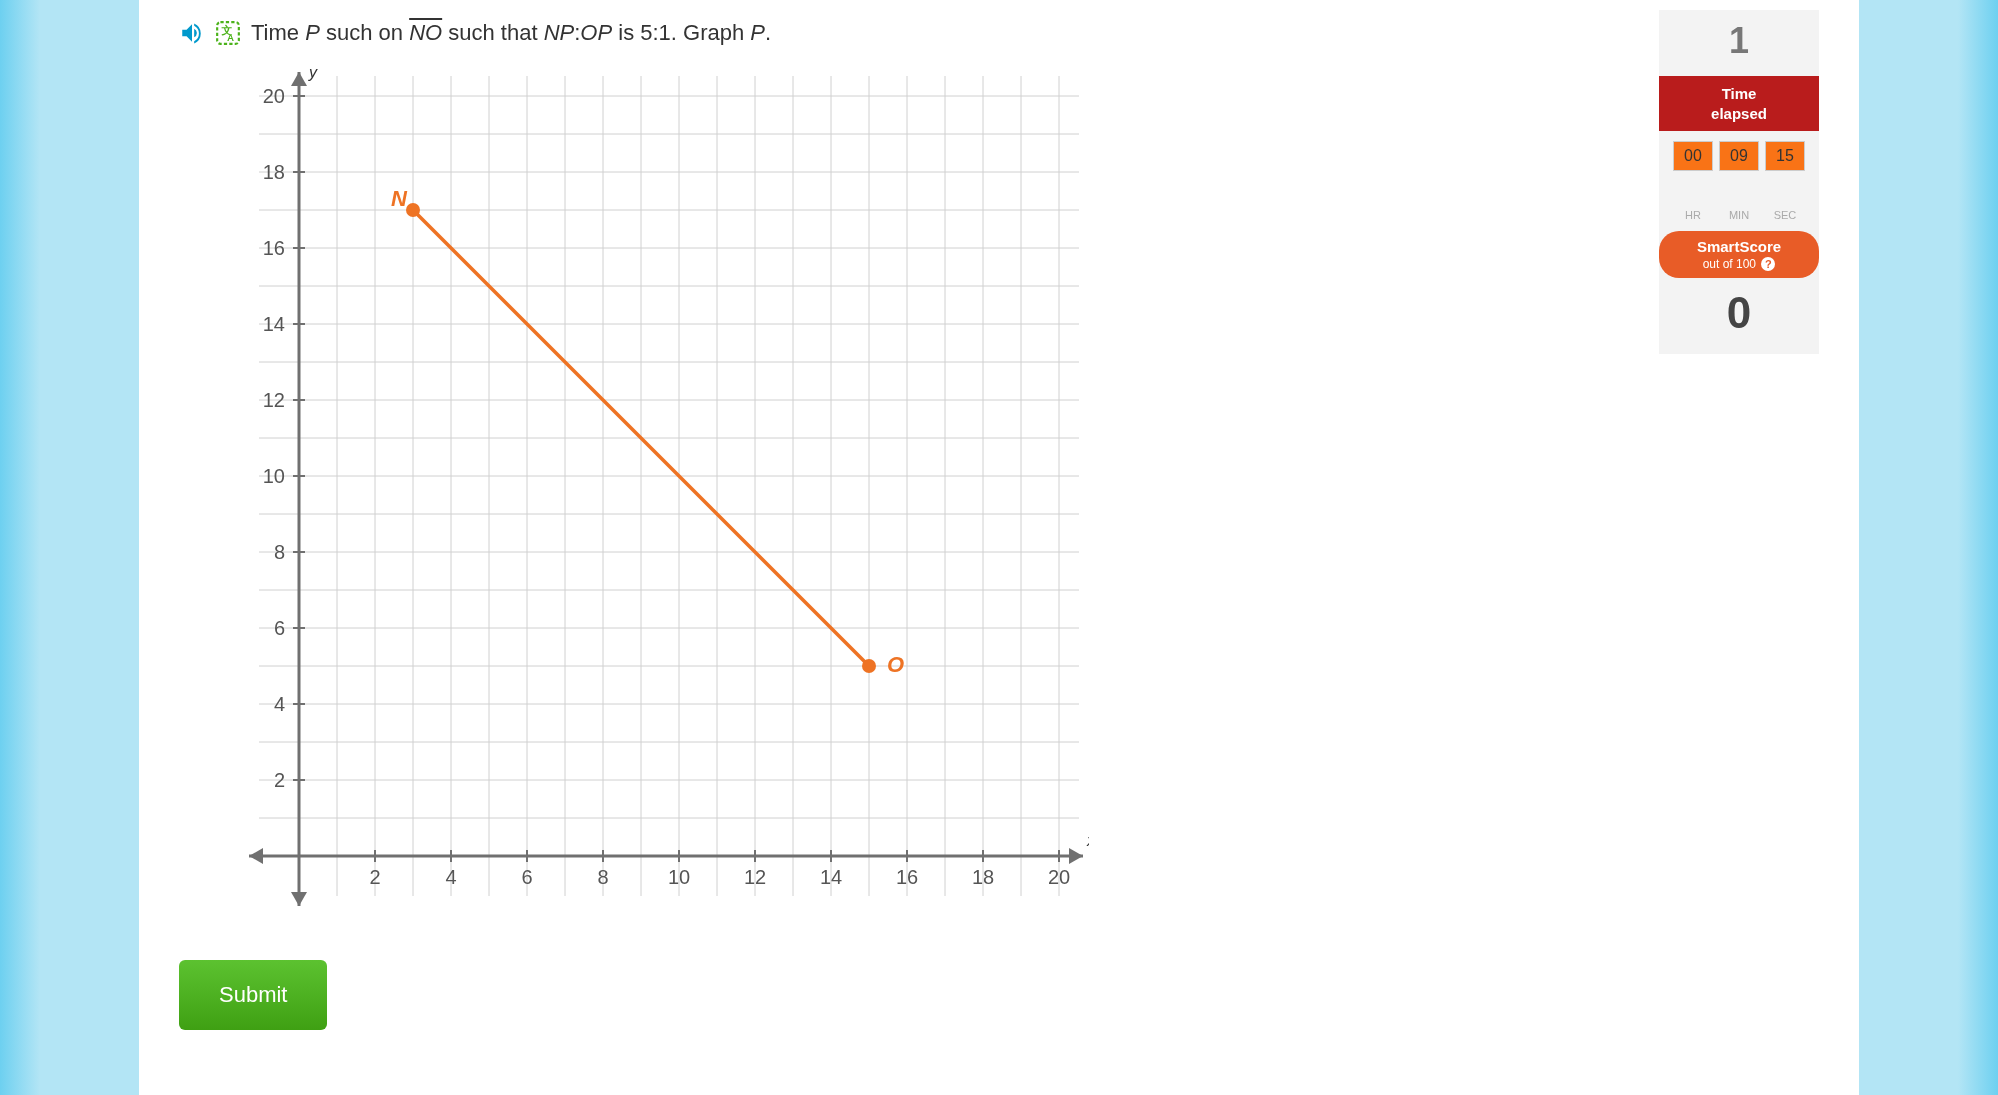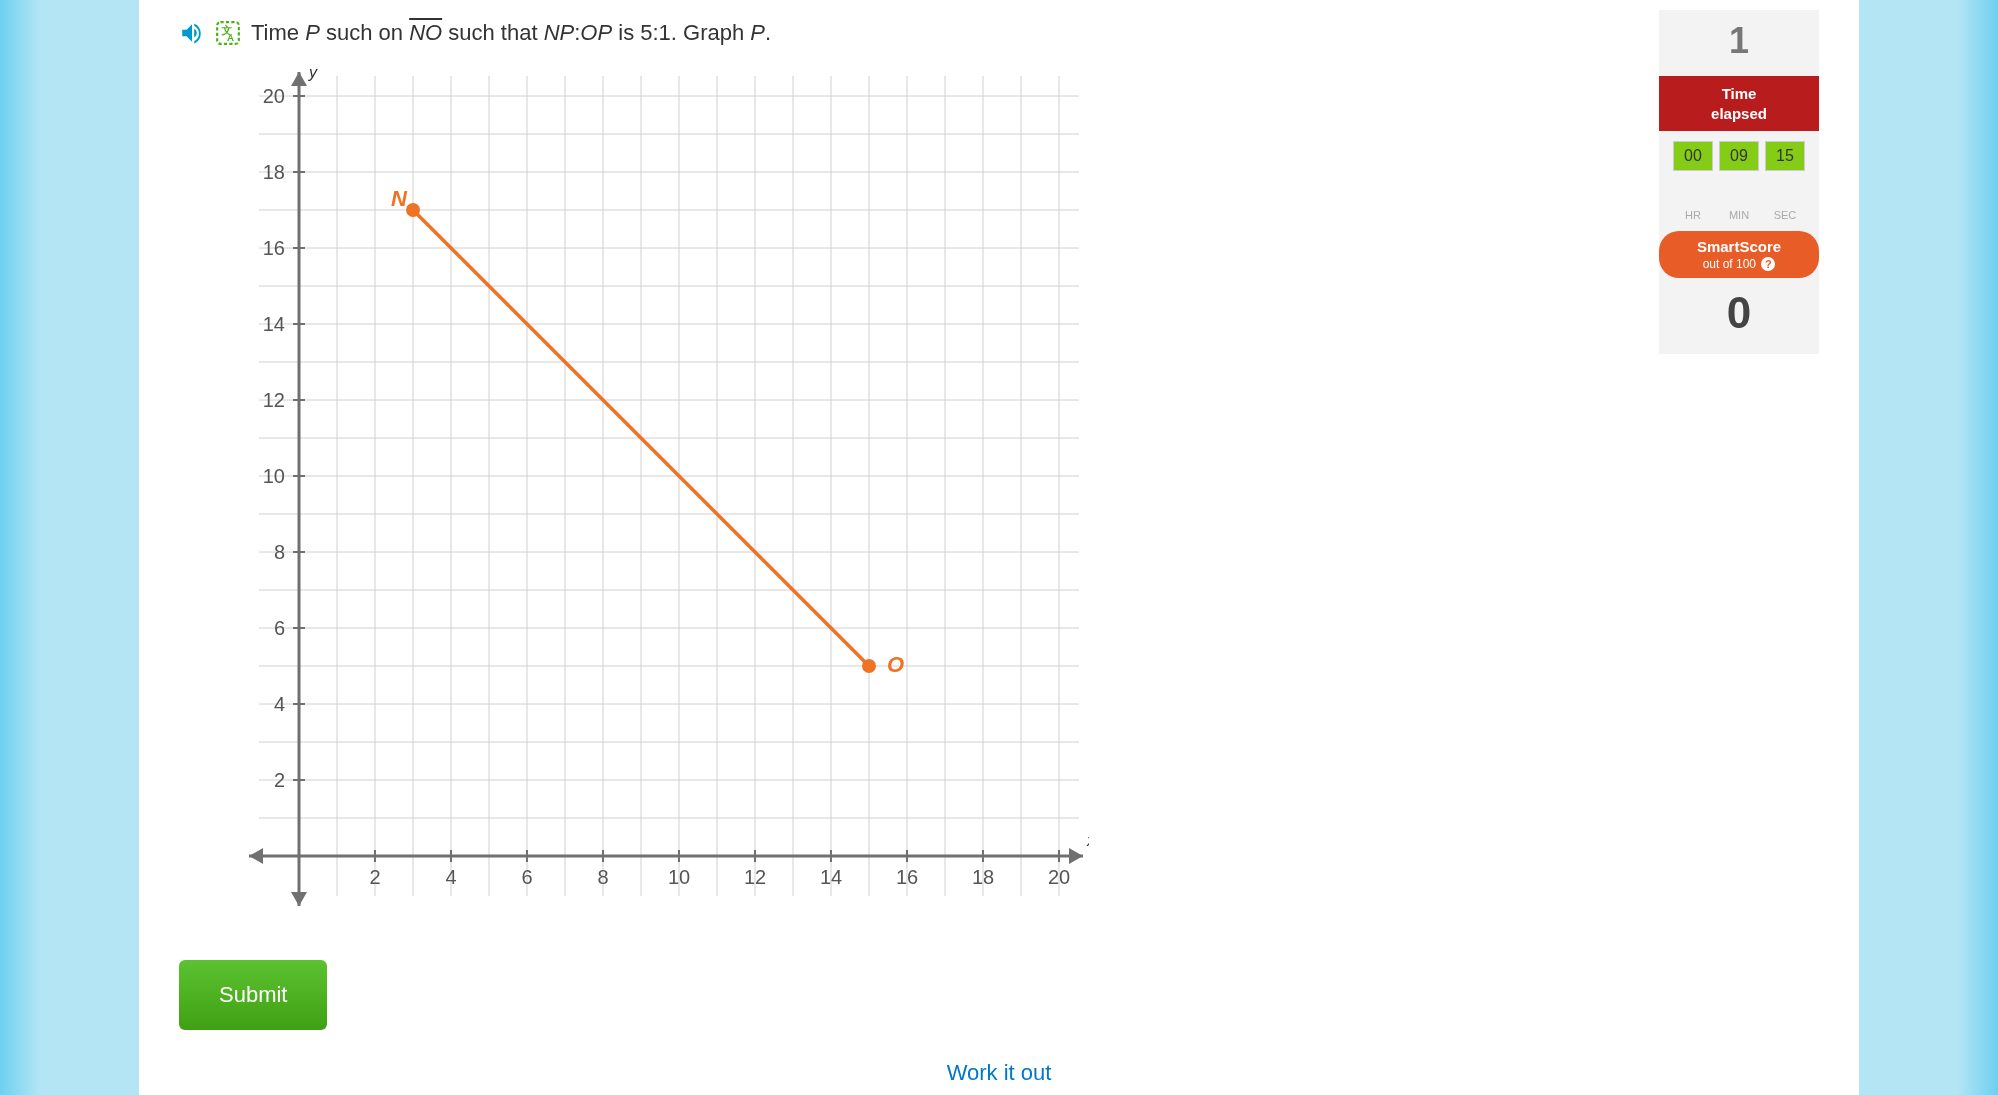--- a/index.html
+++ b/index.html
@@ -79,21 +79,21 @@
   padding: 8px 0;
   line-height: 1.3;
 }
 .sidebar .time-boxes {
   display: flex;
   justify-content: center;
   gap: 6px;
   padding: 10px 0 2px 0;
 }
 .sidebar .time-box {
-  background: #84cc16;
+  background: #f97316;
   border: 1px solid #ccc;
   width: 40px;
   height: 30px;
   line-height: 28px;
   font-size: 16px;
   color: #333;
 }
 .sidebar .time-labels {
   display: flex;
   justify-content: center;
@@ -257,21 +257,20 @@
         <line x1="184" y1="144" x2="640" y2="600" stroke="#ee7324" stroke-width="3.5"></line>
         <circle cx="184" cy="144" r="7" fill="#ee7324"></circle>
         <text x="162" y="140" font-size="22" font-weight="bold" font-style="italic" fill="#ee7324">N</text>
         <circle cx="640" cy="600" r="7" fill="#ee7324"></circle>
         <text x="658" y="606" font-size="22" font-weight="bold" font-style="italic" fill="#ee7324">O</text>
       </svg>
   </div>
 
   <button class="submit-btn">Submit</button>
 
-  <div class="work-it-out">Work it out</div>
 
   <div class="sidebar">
     <div class="qnum">1</div>
     <div class="time-header">
       <div>Time</div>
       <div>elapsed</div>
     </div>
     <div class="time-boxes">
       <div class="time-box">00</div>
       <div class="time-box">09</div>

